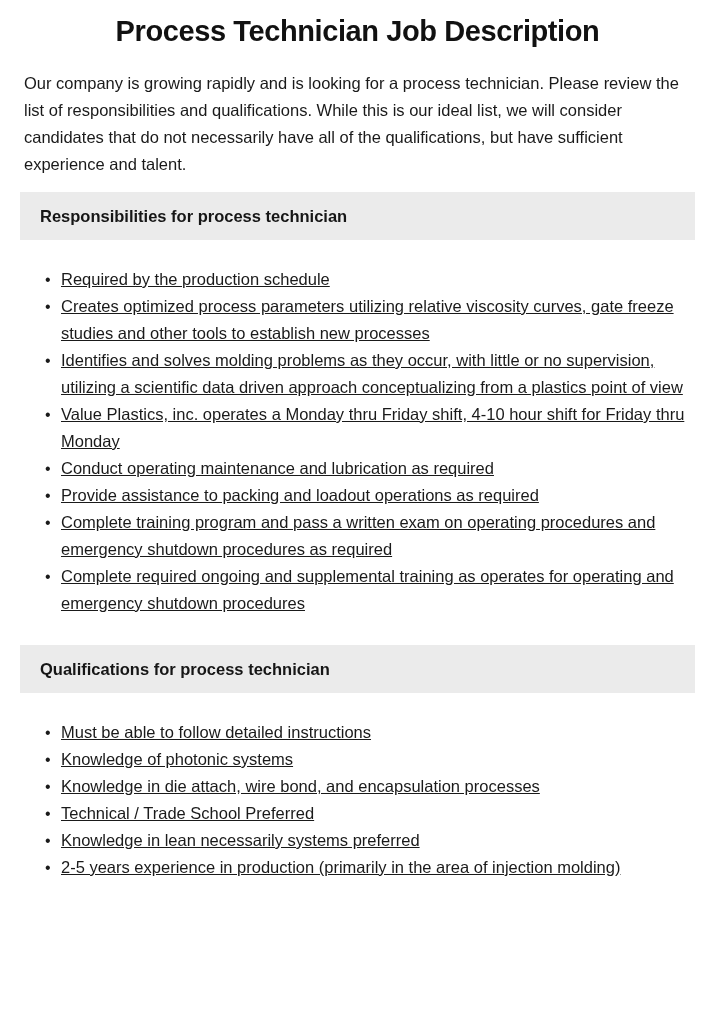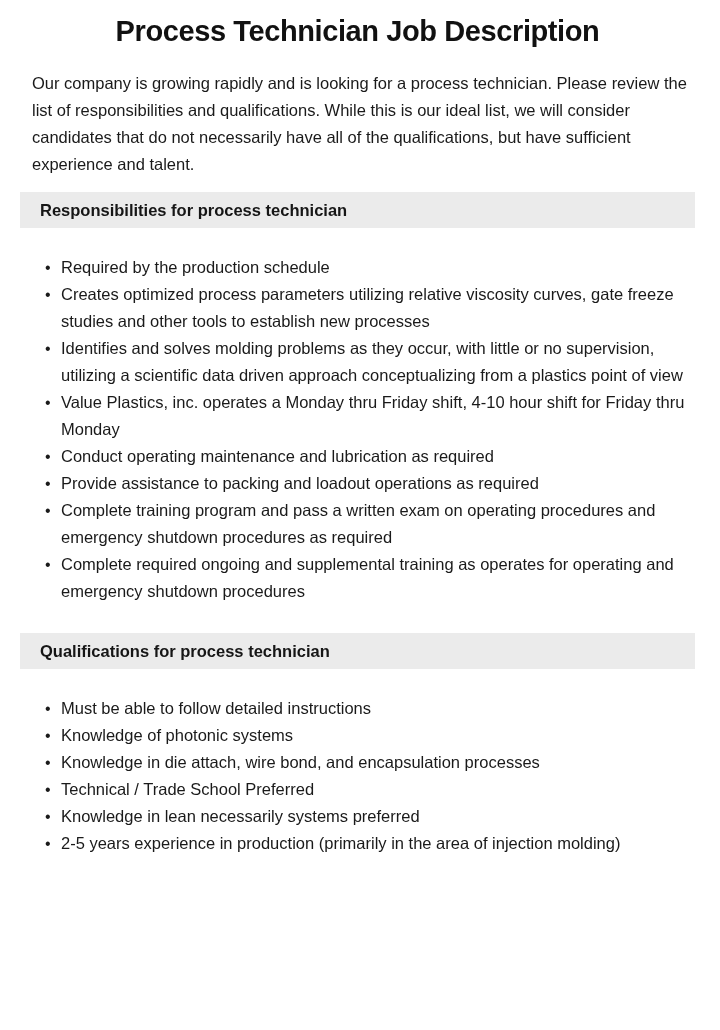--- a/index.html
+++ b/index.html
@@ -24,43 +24,44 @@
   .page-title {
     margin: 8px;
     font-size: 29px;
     line-height: 34px;
     font-weight: 700;
     letter-spacing: -0.4px;
     text-align: center;
     color: #111111;
   }
   .intro {
-    margin: 22px 0 0 12px;
+    margin: 22px 0 0 4px;
   }
   .section-header {
     margin-top: 14px;
-    height: 36px;
+    height: 48px;
     background: #ebebeb;
     display: flex;
     align-items: center;
     padding: 0 20px;
   }
   .section-header span {
     font-weight: 700;
     font-size: 16.5px;
     color: #161616;
   }
   ul.bullet-list {
     list-style: none;
     margin: 26px 0 28px 0;
     padding: 0 0 0 25px;
   }
   ul.bullet-list li {
     position: relative;
     padding-left: 16px;
+    text-decoration: underline;
   }
   ul.bullet-list li::before {
     content: "\2022";
     position: absolute;
     left: 0;
     top: 0;
     font-size: 16px;
     color: #1a1a1a;
   }
 </style>

